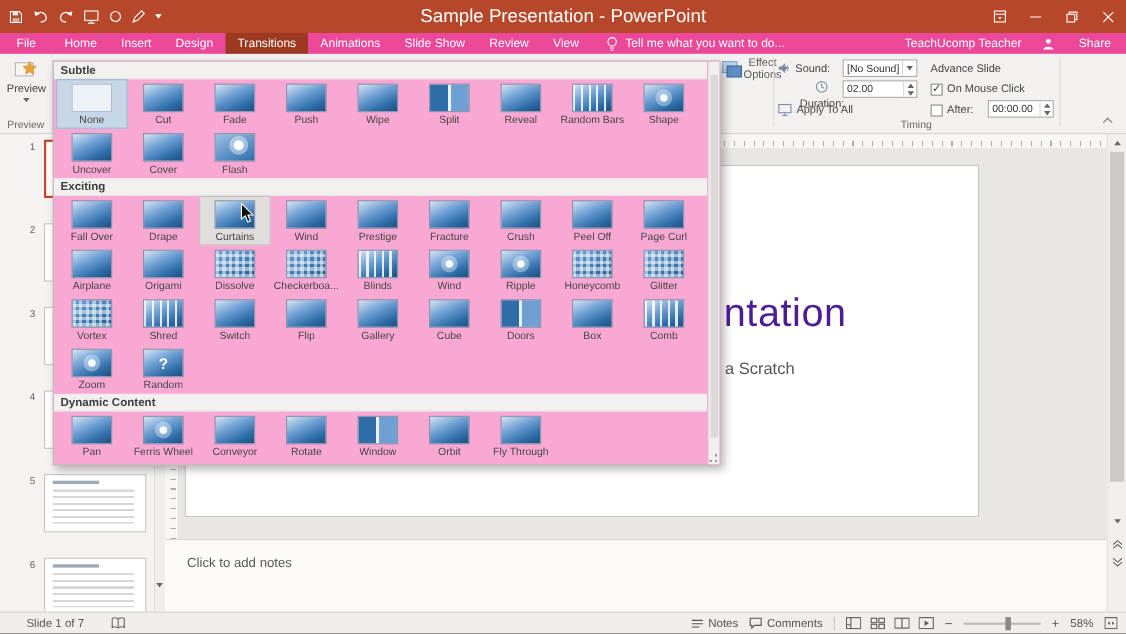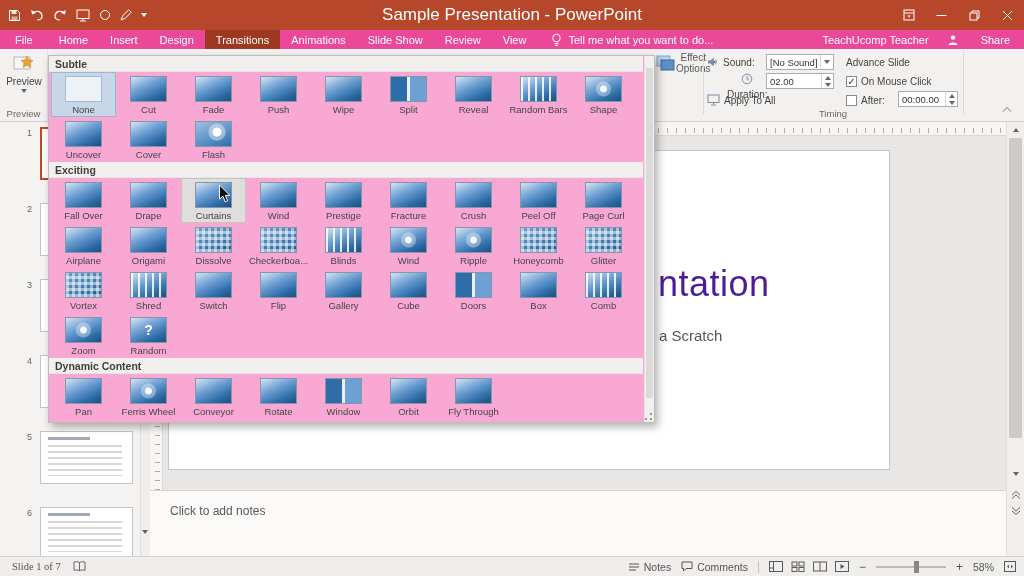--- a/index.html
+++ b/index.html
@@ -103,21 +103,21 @@
   .glabel{font-size:9.5px;color:#444;margin-top:2px;max-width:63px;white-space:nowrap;overflow:hidden;text-overflow:ellipsis;}
   .cursor{position:absolute;left:36px;top:5px;}
   .gal-scroll{position:absolute;right:0;top:0;width:10px;height:100%;background:#F2F0EE;border-left:1px solid #E5E3E1;box-sizing:border-box;}
   .gs-up{position:absolute;left:1px;top:3px;}
   .gs-thumb{position:absolute;left:1px;top:12px;width:7px;height:330px;background:#DCDAD8;}
   .gal-grip{position:absolute;right:1px;bottom:1px;width:9px;height:9px;
      background-image:radial-gradient(circle at 7px 2px,#9A9896 1px,transparent 1.2px),radial-gradient(circle at 7px 7px,#9A9896 1px,transparent 1.2px),radial-gradient(circle at 2px 7px,#9A9896 1px,transparent 1.2px);}
 
   
   .statusbar{position:absolute;left:0;top:556px;width:1024px;height:20px;background:#F0EEEC;border-top:1px solid #D4D2D0;box-sizing:border-box;display:flex;align-items:center;font-size:10.5px;color:#555;}
-  .sb-item{padding:0 12px;font-family:Liberation Serif, serif;}
+  .sb-item{padding:0 24px;}
   .sb-right{margin-left:auto;display:flex;align-items:center;gap:10px;padding-right:8px;}
   .sb-btn{display:flex;align-items:center;gap:4px;}
   .sb-sep{width:1px;height:12px;background:#C8C6C4;}
   .sb-views{display:flex;align-items:center;gap:8px;}
   .zoom-track{position:relative;width:70px;height:2px;background:#BDBBB9;}
   .zoom-thumb{position:absolute;left:38px;top:-5px;width:5px;height:12px;background:#8A8886;}
   .zoom-sym{font-size:12px;color:#555;}
 </style>
 </head>
 <body>

